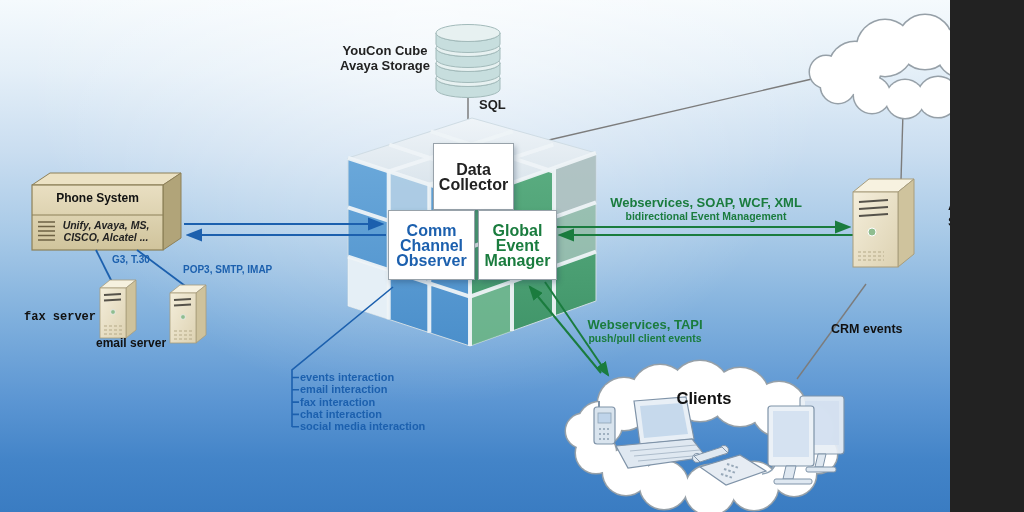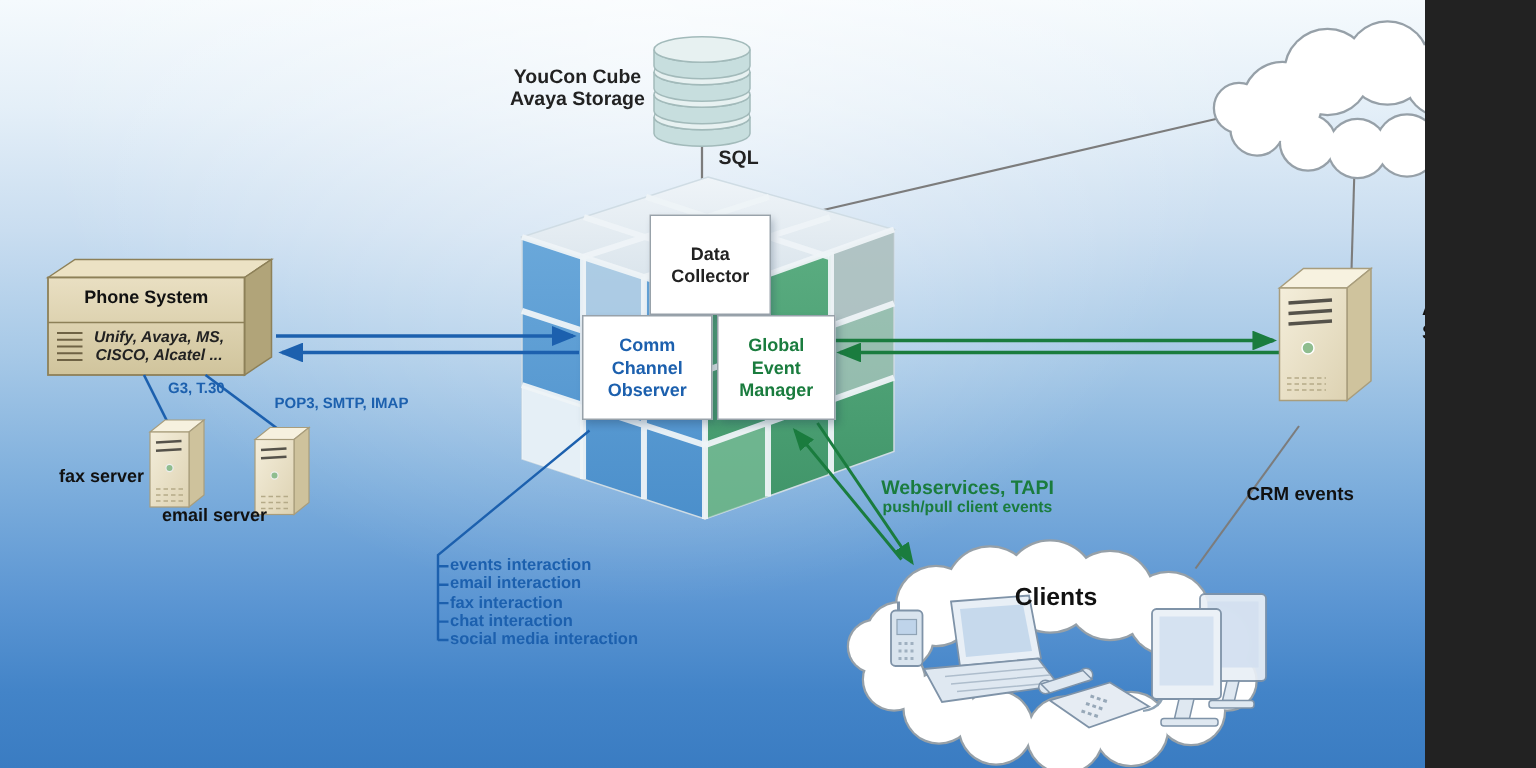--- a/index.html
+++ b/index.html
@@ -18,21 +18,21 @@
   .t-blue{color:var(--blue);}
   .t-green{color:var(--green);}
   .ln-b{stroke:var(--blue);fill:none;}
   .ln-g{stroke:var(--green);fill:none;}
   .ln-gray{stroke:var(--gray);fill:none;}
   .grid{stroke:#eef3f7;stroke-width:4;fill:none;opacity:.95;}
   .box{
     position:absolute;z-index:2;background:#fff;border:1px solid #98a2aa;
     box-shadow:2px 3px 5px rgba(30,50,80,.28);
     display:flex;flex-direction:column;align-items:center;justify-content:center;
-    font-weight:bold;font-size:12px;line-height:15px;text-align:center;
+    font-weight:bold;font-size:16px;line-height:15px;text-align:center;
   }
   .int-item{font-size:11px;line-height:12.3px;font-weight:bold;}
 </style>
 </head>
 <body>
 
 <div class="stage">
 
   <svg class="layer" width="1024" height="512" viewBox="0 0 1024 512">
     <defs>
@@ -257,27 +257,31 @@
     <div>Event</div>
     <div>Manager</div>
   </div>
 
   <div class="lbl" style="left:32px;top:191px;width:131px;text-align:center;font-size:12px;color:#111;">Phone System</div>
   <div class="lbl" style="left:52px;top:219px;width:108px;text-align:center;font-size:10.5px;line-height:12px;font-style:italic;">
     <div>Unify, Avaya, MS,</div>
     <div>CISCO, Alcatel ...</div>
   </div>
 
-  <div class="lbl" style="left:22px;top:310px;width:74px;text-align:right;font-size:12px;color:#111;">fax server</div>
-  <div class="lbl" style="left:96px;top:336px;width:82px;text-align:right;font-size:12px;color:#111;">email server</div>
+  <div class="lbl" style="left:22px;top:310px;width:74px;text-align:right;font-size:12px;color:#111;font-family:Liberation Mono, monospace;">fax server</div>
+  <div class="lbl" style="left:96px;top:336px;width:82px;text-align:left;font-size:12px;color:#111;">email server</div>
 
   <div class="lbl t-blue" style="left:112px;top:254px;font-size:10px;">G3, T.30</div>
   <div class="lbl t-blue" style="left:183px;top:264px;font-size:10px;">POP3, SMTP, IMAP</div>
 
 
+  <div class="lbl t-green" style="left:600px;top:195px;width:212px;text-align:center;">
+    <div style="font-size:13px;">Webservices, SOAP, WCF, XML</div>
+    <div style="font-size:10.5px;">bidirectional Event Management</div>
+  </div>
 
   <div class="lbl t-green" style="left:580px;top:317px;width:130px;text-align:center;">
     <div style="font-size:13px;">Webservices, TAPI</div>
     <div style="font-size:10.5px;">push/pull client events</div>
   </div>
 
 
   <div class="lbl" style="left:948px;top:198px;font-size:13.5px;line-height:16px;color:#111;">
     <div>AnyCRM</div>
     <div>Solution</div>

